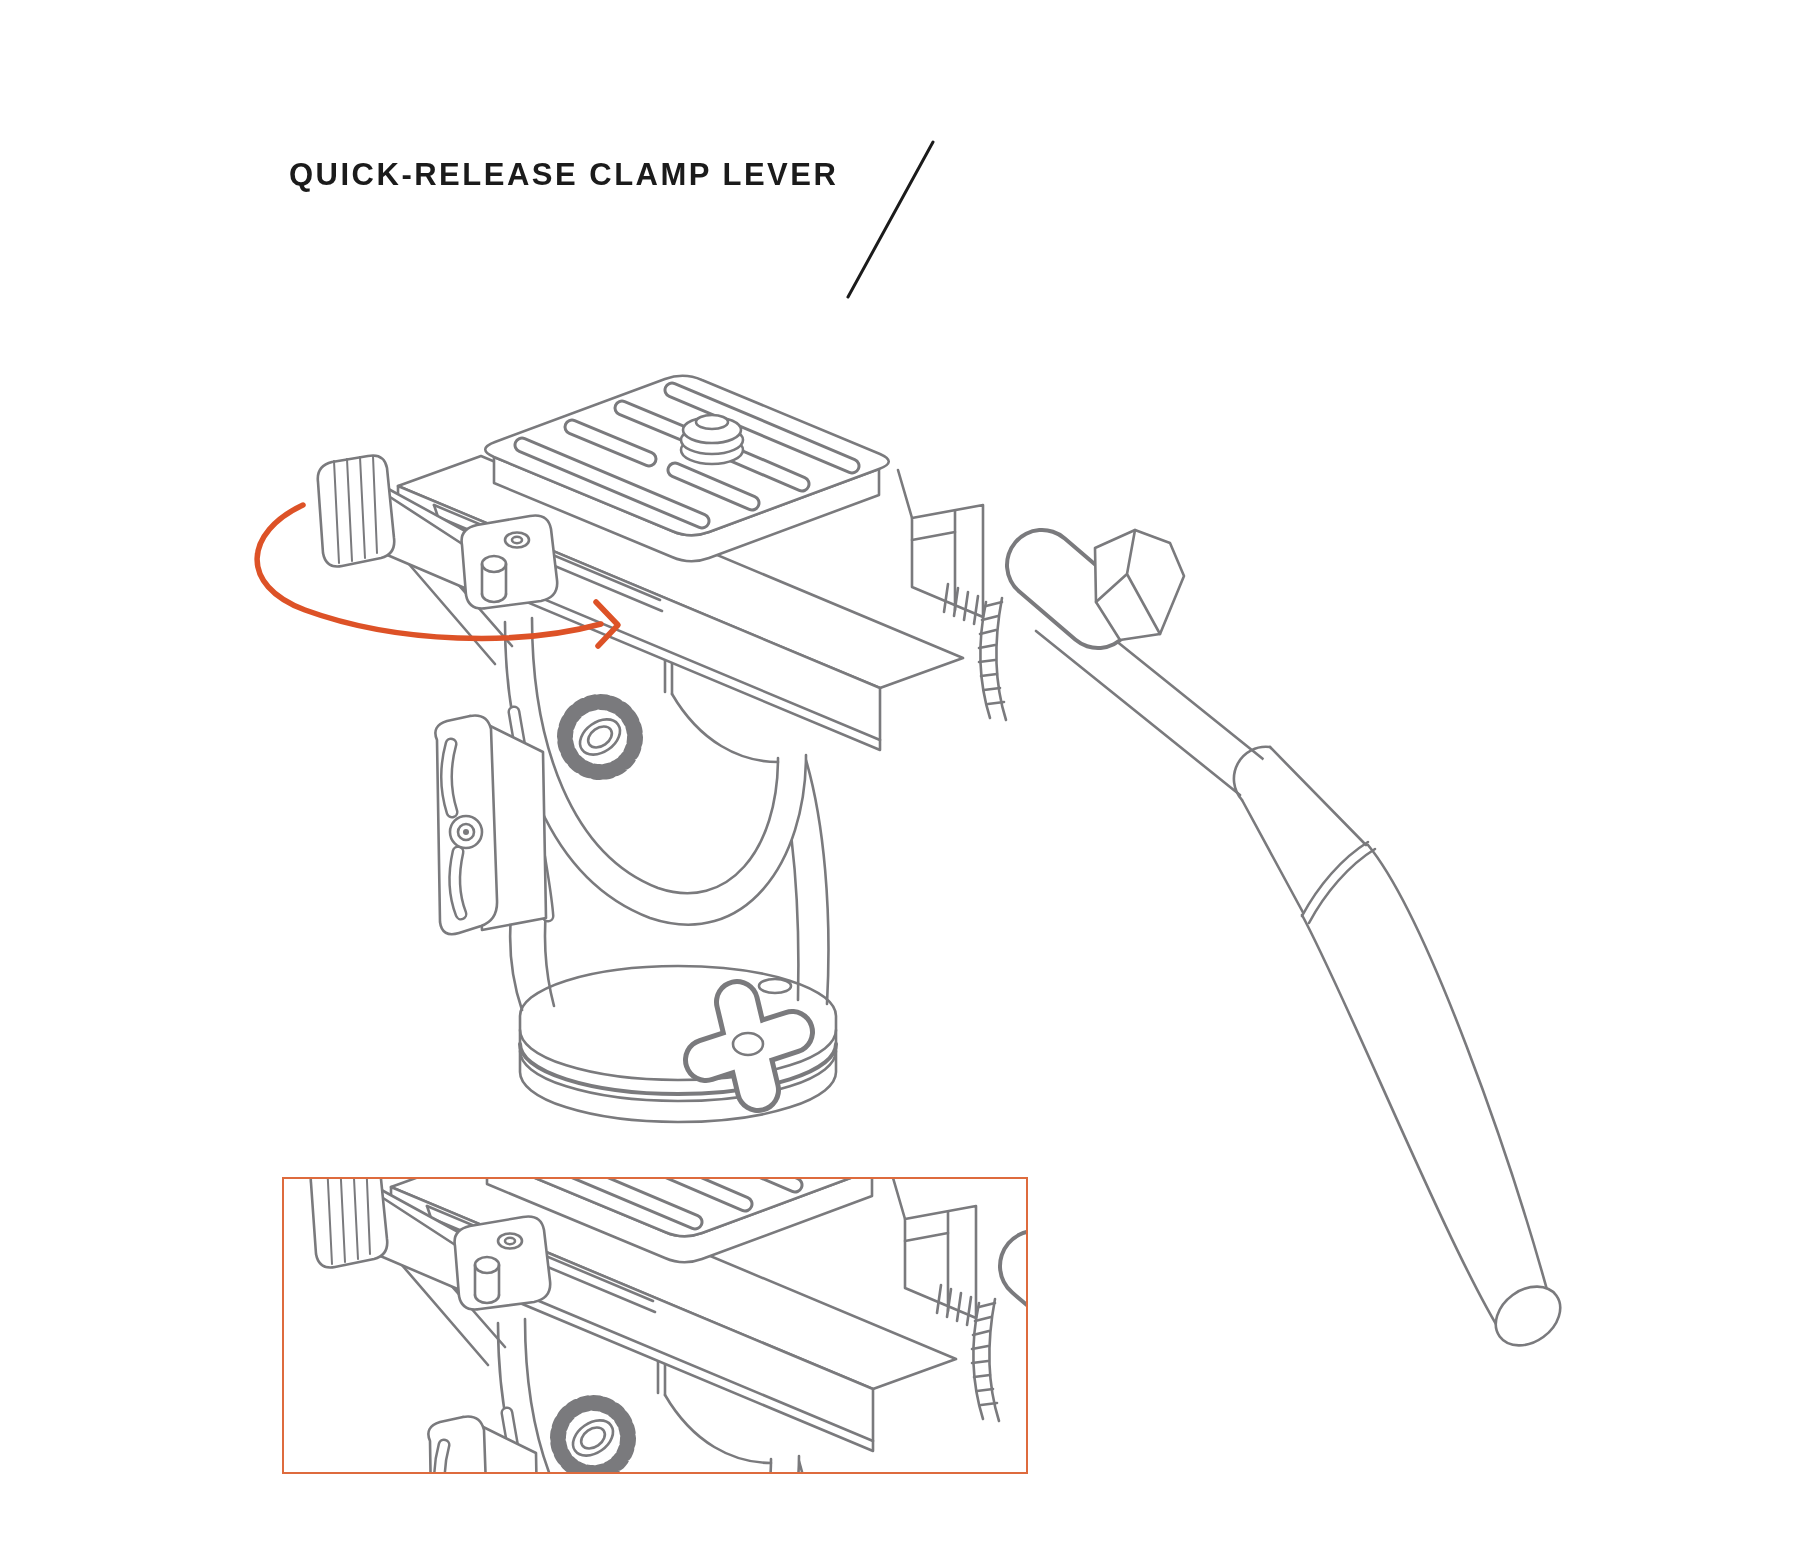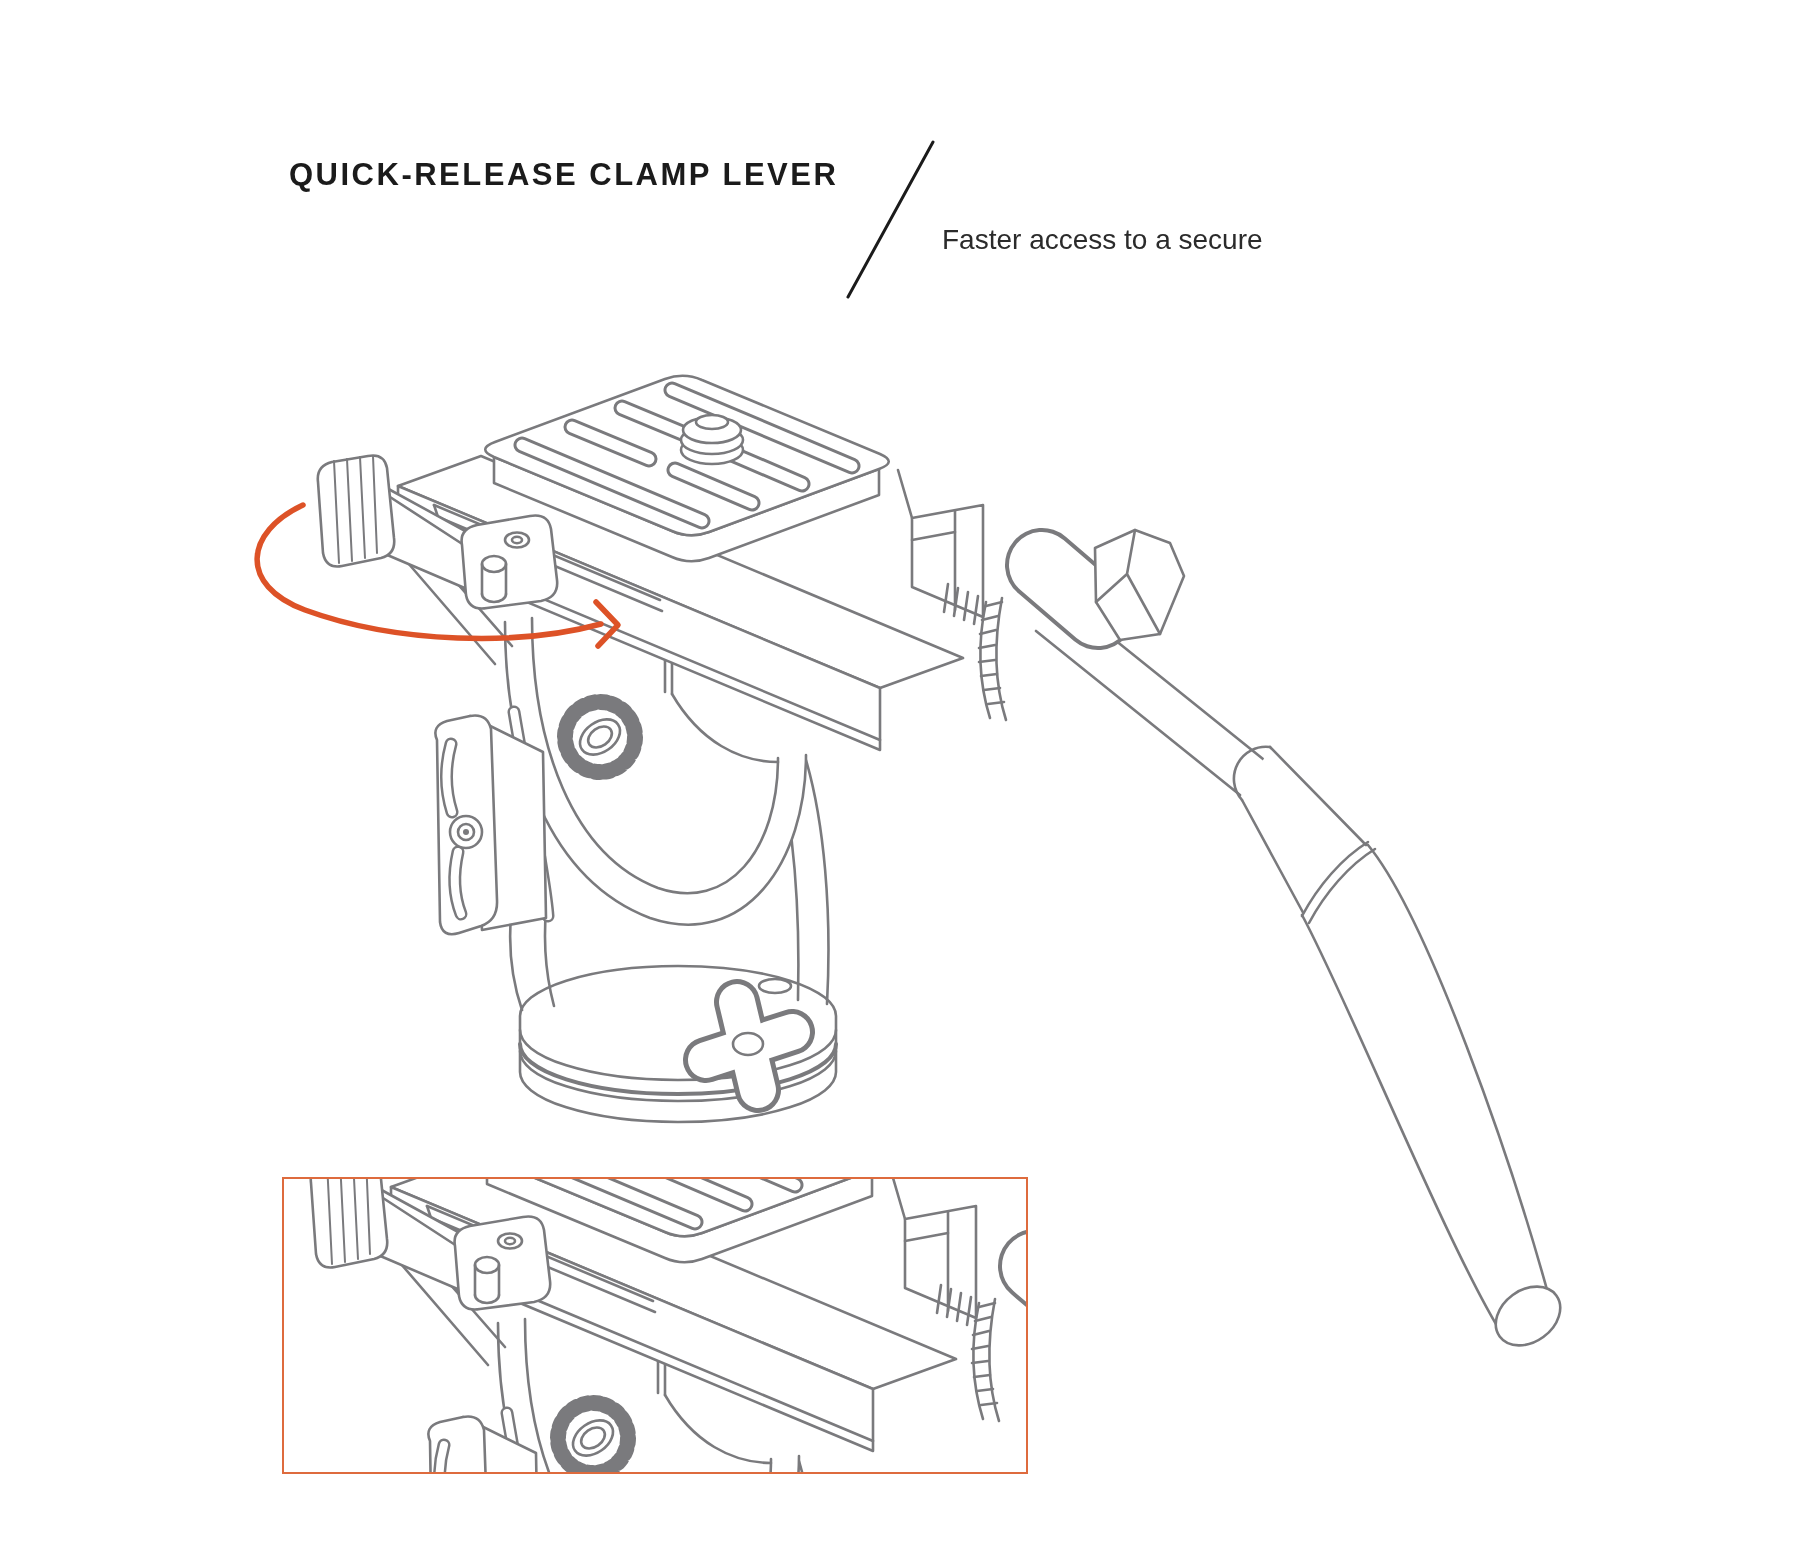--- a/index.html
+++ b/index.html
@@ -187,16 +187,15 @@
     <svg x="283" y="1178" width="744" height="295" viewBox="290 477 744 295">
       <rect x="290" y="477" width="744" height="295" fill="#fff"></rect>
       <use href="#headArt"></use>
     </svg>
     <rect x="283" y="1178" width="744" height="295" fill="none" stroke="#de6b3d" stroke-width="2"></rect>
   </svg>
 
   <div class="callout-title">QUICK-RELEASE CLAMP LEVER</div>
 
   <div class="callout-desc">
-    <span>Faster access to a secure</span>
   </div>
 
 </div>
 
 </body></html>

